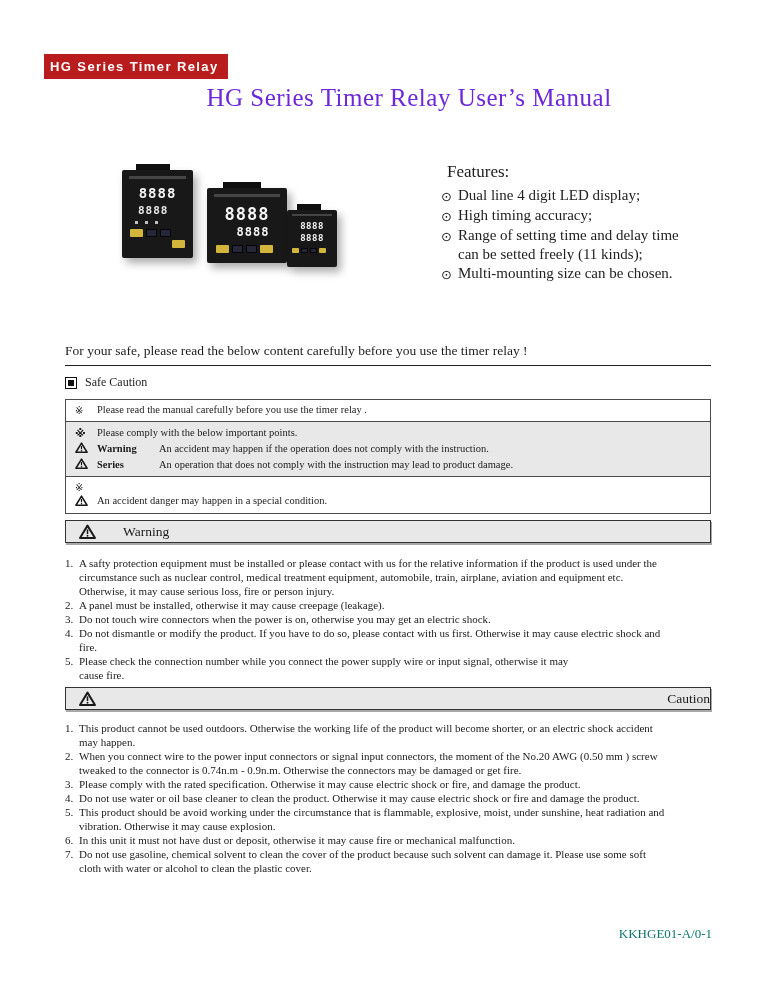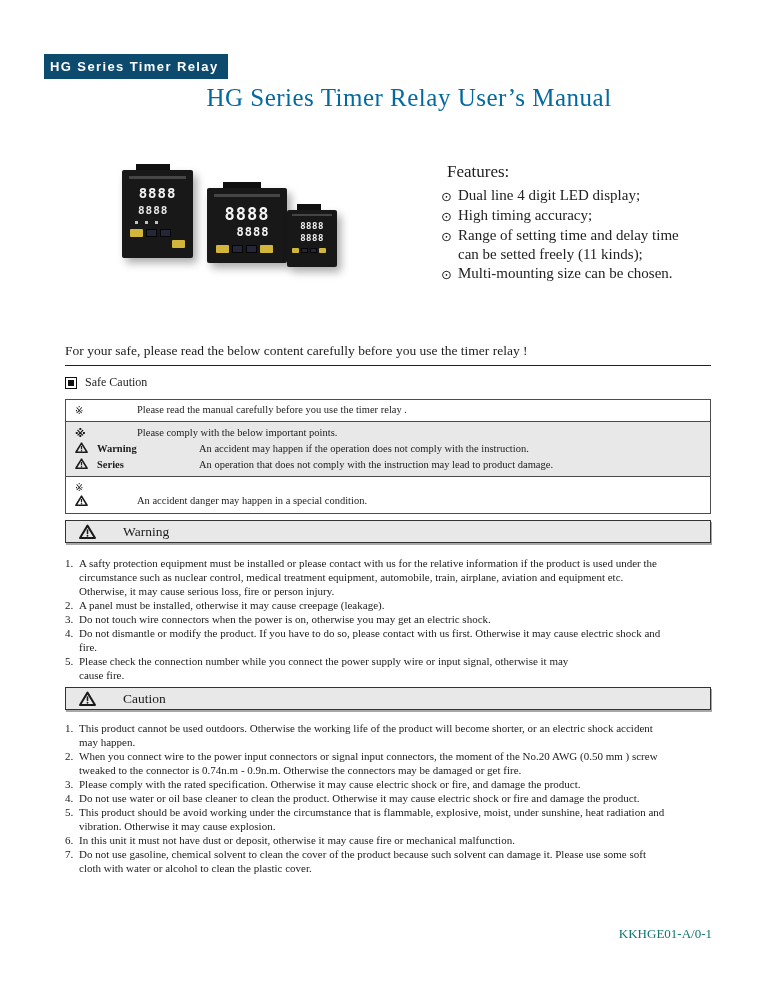--- a/index.html
+++ b/index.html
@@ -4,27 +4,27 @@
 <style>
   * { margin:0; padding:0; box-sizing:border-box; }
   html,body { background:#ffffff; }
   .page {
     position:relative; width:768px; height:994px; background:#fff;
     font-family:"Liberation Serif", serif; color:#1c1c1c; overflow:hidden;
   }
   
   .series-tag {
     position:absolute; left:44px; top:54px; height:25px;
-    background:#0c4a6e; color:#fff;
+    background:#b91c1c; color:#fff;
     font-family:"Liberation Sans", sans-serif; font-size:13px; font-weight:bold;
     letter-spacing:1.4px; padding:5px 9px 4px 6px;
   }
   .main-title {
     position:absolute; left:0; right:0; top:84px; text-align:center;
-    padding-left:26px; font-size:25px; font-weight:normal; letter-spacing:.5px; color:#0369a1;margin-left:24px;
+    padding-left:26px; font-size:25px; font-weight:normal; letter-spacing:.5px; color:#6d28d9;margin-left:24px;
   }
   
   .figure { position:absolute; left:118px; top:162px; width:290px; height:150px; }
   .device { position:absolute; background:#181818; border-radius:2px;
             box-shadow:4px 5px 9px rgba(0,0,0,.33); }
   .device::before { content:""; position:absolute; top:-6px; left:20%; width:48%; height:6px; background:#0f0f0f; }
   .d1 { left:4px;  top:8px;  width:71px; height:88px; }
   .d2 { left:89px; top:26px; width:80px; height:75px; }
   .d3 { left:169px; top:48px; width:50px; height:57px; }
   .dev-strip { height:3px; margin:6px 7px 0; background:#454545; }
@@ -64,31 +64,31 @@
   .ctable { position:absolute; left:65px; top:399px; width:646px; border:1px solid #4c4c4c; }
   .trow { padding:3px 0; }
   .trow + .trow { border-top:1px solid #4c4c4c; }
   .trow.shaded { background:#e8e8e8; }
   .tline { display:flex; align-items:flex-start; padding-left:9px; font-size:10.5px; line-height:13.5px; }
   .trow.shaded .tline { line-height:15px; }
   .ticon { width:22px; flex:none; font-family:"DejaVu Sans", sans-serif; font-size:10px; padding-top:1px; }
   .ticon.b { font-weight:bold; font-size:11px; }
   .ticon svg { width:13px; height:11px; }
   .tlabel { width:62px; flex:none; font-weight:bold; }
-  .ttext { flex:1;margin-left:40px; }
+  .ttext { flex:1; }
   
   .hbox {
     position:absolute; left:65px; width:646px; height:23px;
     background:#e8e8e8; border:1px solid #333; box-shadow:1px 2px 0 #a8a8a8;
     display:flex; align-items:center;
   }
   .hbox svg { width:17px; height:15px; margin-left:13px; flex:none; }
   .hbox .hlabel { margin-left:27px; font-size:13.5px; color:#1b1b1b; }
   .hbox.warn-pos { top:520px; }
-  .hbox.caut-pos { top:687px; }
+  .hbox.caut-pos { top:687px;justify-content:space-between; }
   
   .nlist { position:absolute; left:65px; width:650px; font-size:11px; line-height:14px; color:#1b1b1b; }
   .nlist.warn-pos { top:556px; }
   .nlist.caut-pos { top:721px; }
   .li { display:flex; }
   .num { width:14px; flex:none; }
   .litext { flex:1; }
   
   .doc-code { position:absolute; right:56px; top:926px; font-size:13px; color:#0f766e; }
 </style>

